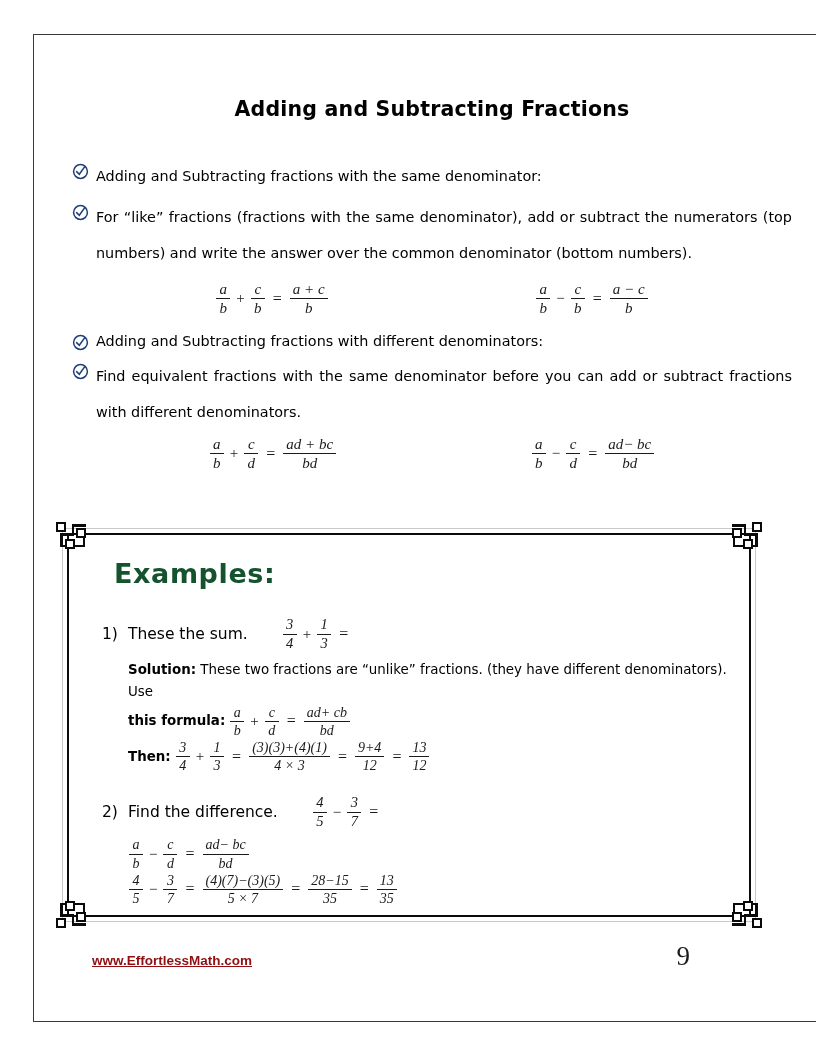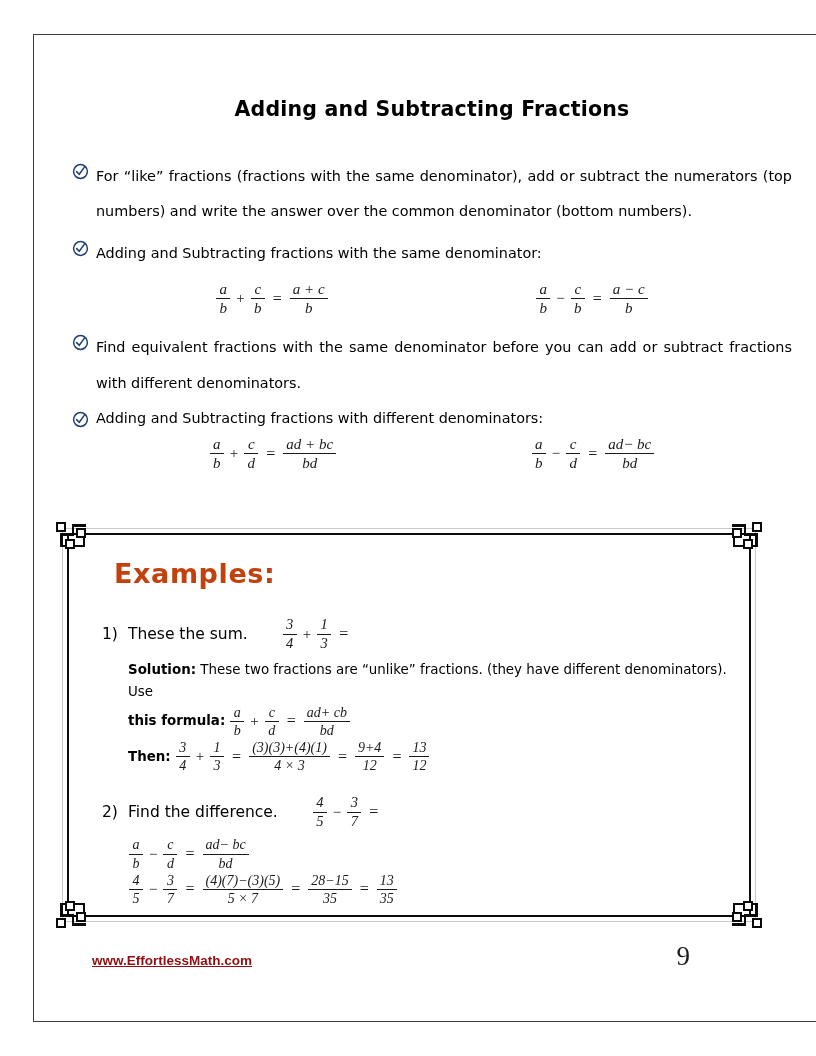--- a/index.html
+++ b/index.html
@@ -178,21 +178,21 @@
     left: 48px;
     top: 32px;
     right: 34px;
     bottom: 24px;
   }
   .examples-heading {
     font-family: "DejaVu Sans", sans-serif;
     font-weight: bold;
     font-size: 27px;
     letter-spacing: .6px;
-    color: #c2410c;
+    color: #14532d;
     margin: 6px 0 28px 12px;
   }
   .example {
     margin-bottom: 22px;
   }
   .ex-head {
     display: flex;
     align-items: center;
     font-family: "DejaVu Sans", sans-serif;
     font-size: 15.5px;
@@ -255,31 +255,31 @@
 
   <div class="notes">
 
     <div class="note-row">
       <span class="check-icon">
         <svg width="17" height="17" viewBox="0 0 17 17">
           <circle cx="8.5" cy="8.5" r="6.9" fill="none" stroke="#1f3f78" stroke-width="1.5"></circle>
           <path d="M4.6 8.6 L7.3 11.3 L12.6 3.9" fill="none" stroke="#1f3f78" stroke-width="1.5" stroke-linecap="round"></path>
         </svg>
       </span>
-      <span class="note-text">For “like” fractions (fractions with the same denominator), add or subtract the numerators (top numbers) and write the answer over the common denominator (bottom numbers).</span>
+      <span class="note-text nojust">Adding and Subtracting fractions with the same denominator:</span>
     </div>
 
     <div class="note-row">
       <span class="check-icon">
         <svg width="17" height="17" viewBox="0 0 17 17">
           <circle cx="8.5" cy="8.5" r="6.9" fill="none" stroke="#1f3f78" stroke-width="1.5"></circle>
           <path d="M4.6 8.6 L7.3 11.3 L12.6 3.9" fill="none" stroke="#1f3f78" stroke-width="1.5" stroke-linecap="round"></path>
         </svg>
       </span>
-      <span class="note-text nojust">Adding and Subtracting fractions with the same denominator:</span>
+      <span class="note-text">For “like” fractions (fractions with the same denominator), add or subtract the numerators (top numbers) and write the answer over the common denominator (bottom numbers).</span>
     </div>
 
     <div class="formula-row">
       <span class="math">
         <span class="frac">
           <span class="num">a</span>
           <span class="bar"></span>
           <span class="den">b</span>
         </span>
         <span class="op">+</span>
@@ -317,31 +317,31 @@
       </span>
     </div>
 
     <div class="note-row">
       <span class="check-icon">
         <svg width="17" height="17" viewBox="0 0 17 17">
           <circle cx="8.5" cy="8.5" r="6.9" fill="none" stroke="#1f3f78" stroke-width="1.5"></circle>
           <path d="M4.6 8.6 L7.3 11.3 L12.6 3.9" fill="none" stroke="#1f3f78" stroke-width="1.5" stroke-linecap="round"></path>
         </svg>
       </span>
-      <span class="note-text">Find equivalent fractions with the same denominator before you can add or subtract fractions with different denominators.</span>
+      <span class="note-text tight nojust">Adding and Subtracting fractions with different denominators:</span>
     </div>
 
     <div class="note-row">
       <span class="check-icon">
         <svg width="17" height="17" viewBox="0 0 17 17">
           <circle cx="8.5" cy="8.5" r="6.9" fill="none" stroke="#1f3f78" stroke-width="1.5"></circle>
           <path d="M4.6 8.6 L7.3 11.3 L12.6 3.9" fill="none" stroke="#1f3f78" stroke-width="1.5" stroke-linecap="round"></path>
         </svg>
       </span>
-      <span class="note-text tight nojust">Adding and Subtracting fractions with different denominators:</span>
+      <span class="note-text">Find equivalent fractions with the same denominator before you can add or subtract fractions with different denominators.</span>
     </div>
 
     <div class="formula-row tight">
       <span class="math">
         <span class="frac">
           <span class="num">a</span>
           <span class="bar"></span>
           <span class="den">b</span>
         </span>
         <span class="op">+</span>

